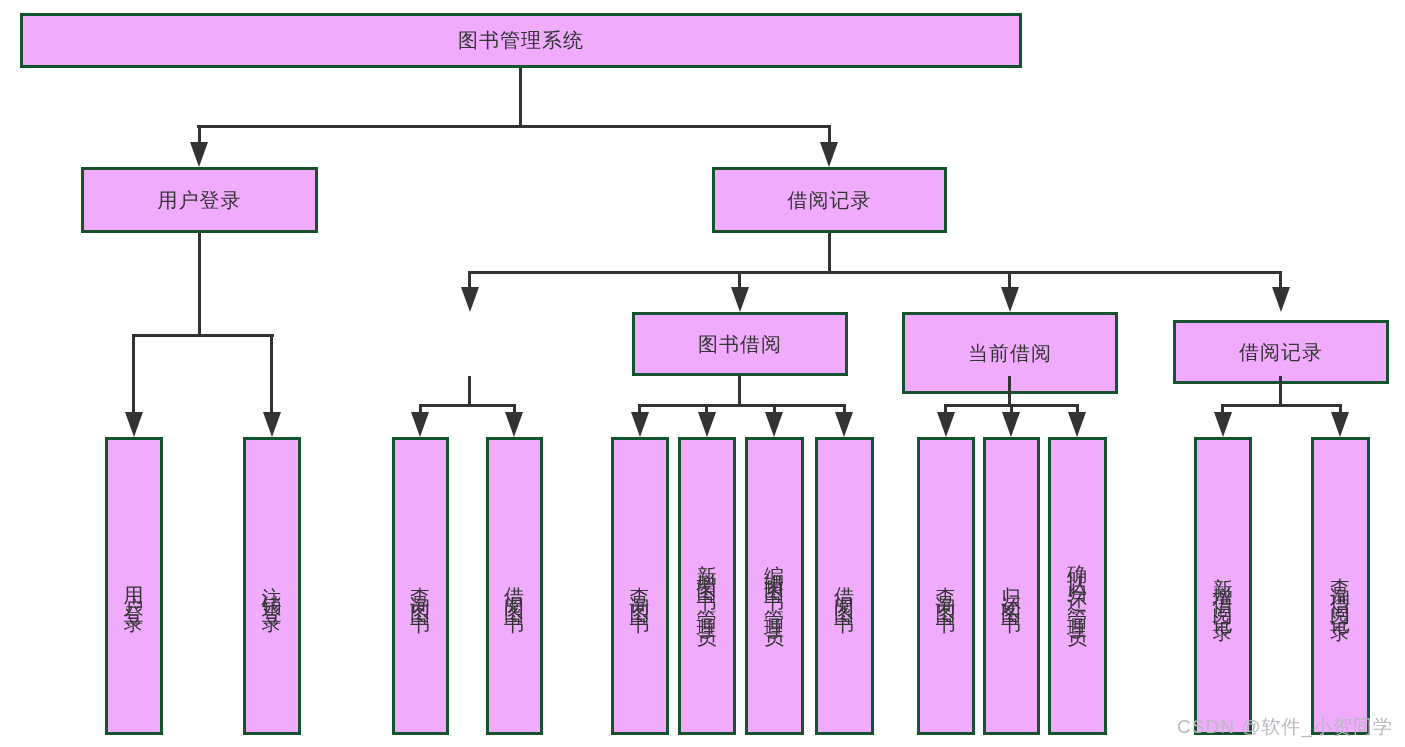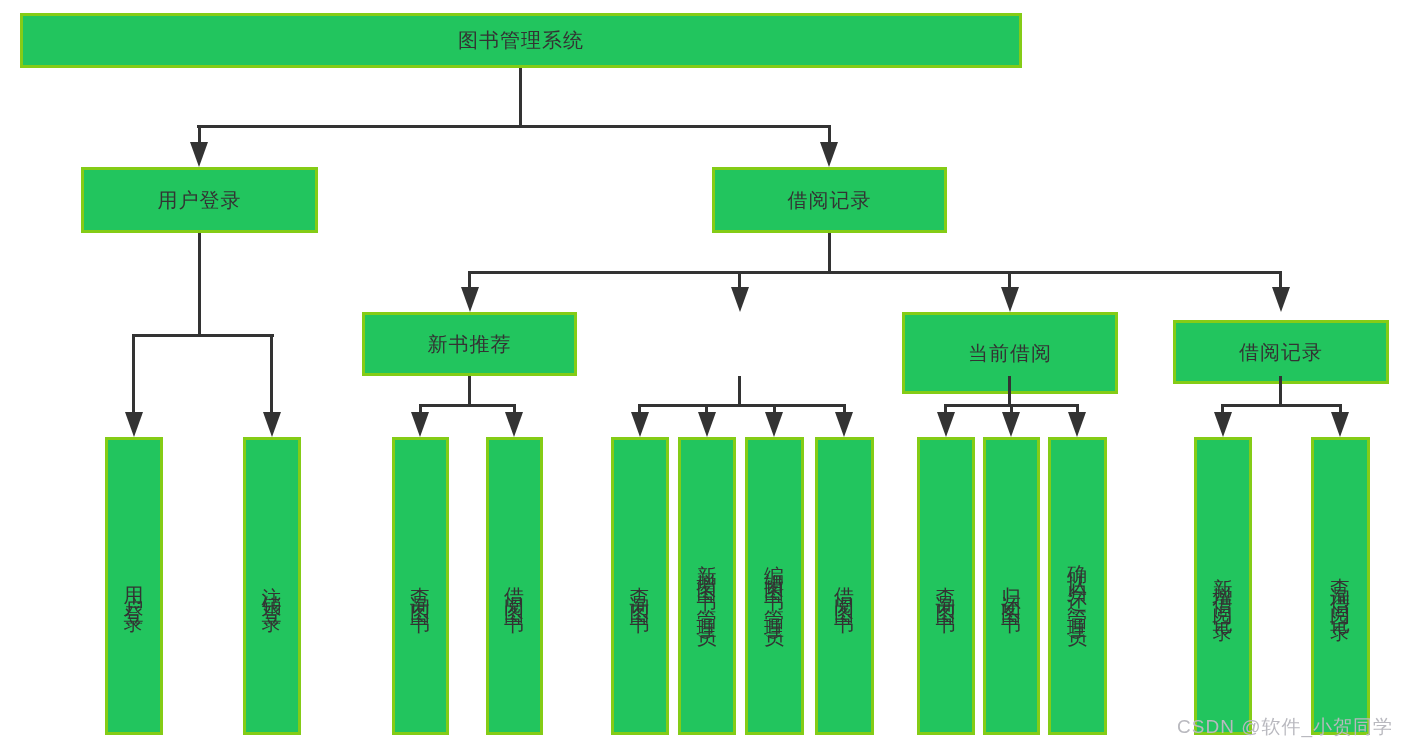--- a/index.html
+++ b/index.html
@@ -5,21 +5,21 @@
   html,body{margin:0;padding:0;}
   body{
     width:1405px;height:747px;position:relative;overflow:hidden;
     background:#ffffff;
     font-family:"Liberation Sans","DejaVu Sans",sans-serif;
     color:#333333;
   }
   .canvas{position:absolute;left:0;top:0;width:1405px;height:747px;}
   .box{
     position:absolute;box-sizing:border-box;
-    border:3px solid #84cc16;background:#22c55e;
+    border:3px solid #14532d;background:#f0abfc;
     display:flex;align-items:center;justify-content:center;
     font-size:20px;color:#333333;letter-spacing:1px;
   }
   .box.v{
     writing-mode:vertical-rl;text-orientation:mixed;
     letter-spacing:9px;font-size:20px;line-height:1;
     padding-top:6px;
   }
   .hline{position:absolute;height:3px;background:#333333;}
   .vline{position:absolute;width:3px;background:#333333;}
@@ -36,21 +36,21 @@
 </head>
 <body>
 
 <div class="canvas">
 
   <div class="box" style="left:20px;top:13px;width:1002px;height:55px;">图书管理系统</div>
 
   <div class="box" style="left:81px;top:167px;width:237px;height:66px;">用户登录</div>
   <div class="box" style="left:712px;top:167px;width:235px;height:66px;">借阅记录</div>
 
-  <div class="box" style="left:362px;top:312px;width:215px;height:64px;">新书推荐</div>
+  <div class="box" style="left:632px;top:312px;width:216px;height:64px;">图书借阅</div>
   <div class="box" style="left:902px;top:312px;width:216px;height:82px;">当前借阅</div>
   <div class="box" style="left:1173px;top:312px;width:216px;height:64px;margin-top:8px;">借阅记录</div>
 
   <div class="box v" style="left:105px;top:437px;width:58px;height:298px;">用户登录</div>
   <div class="box v" style="left:243px;top:437px;width:58px;height:298px;">注销登录</div>
 
   <div class="box v" style="left:392px;top:437px;width:57px;height:298px;">查询图书</div>
   <div class="box v" style="left:486px;top:437px;width:57px;height:298px;">借阅图书</div>
 
   <div class="box v" style="left:611px;top:437px;width:58px;height:298px;">查询图书</div>

